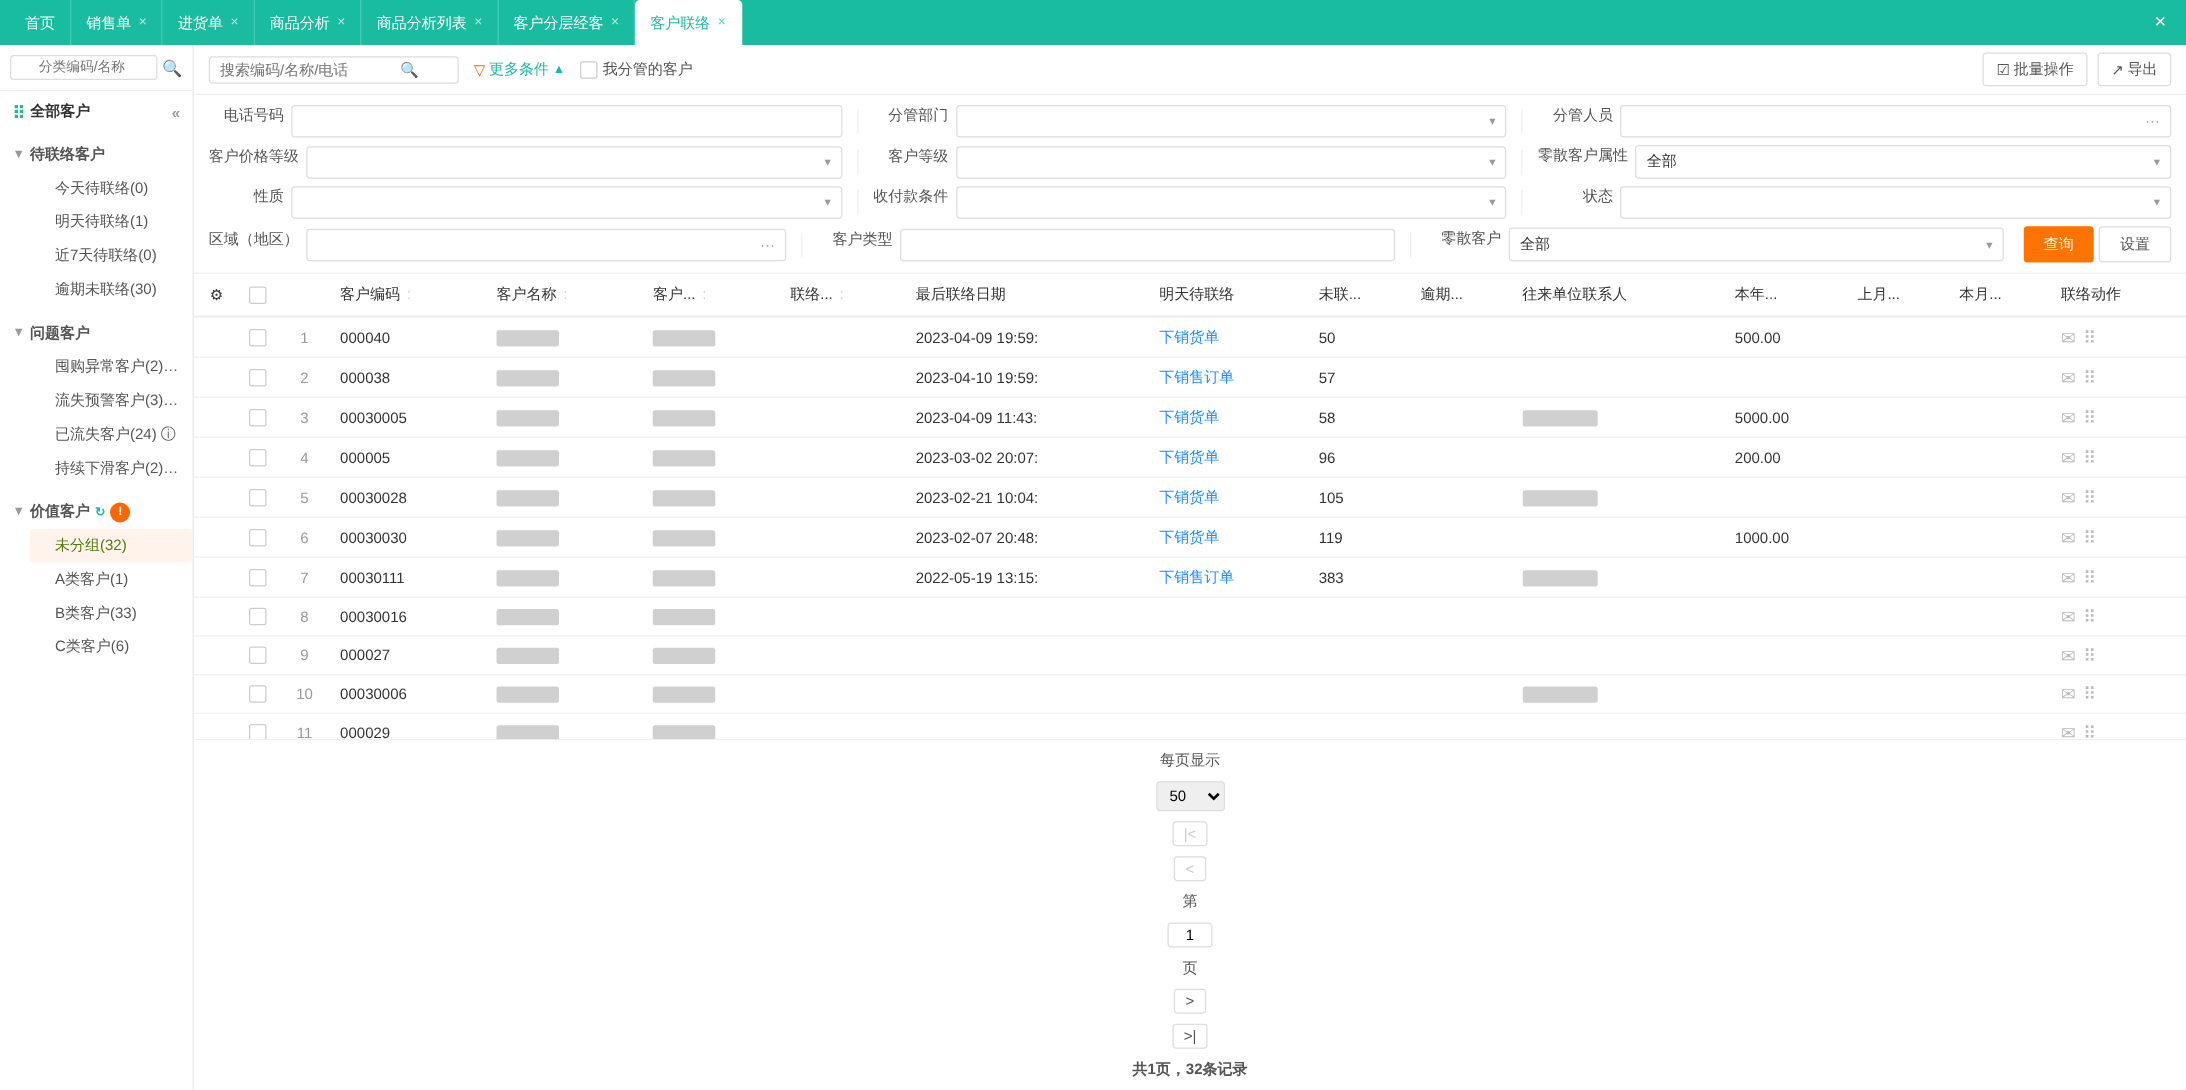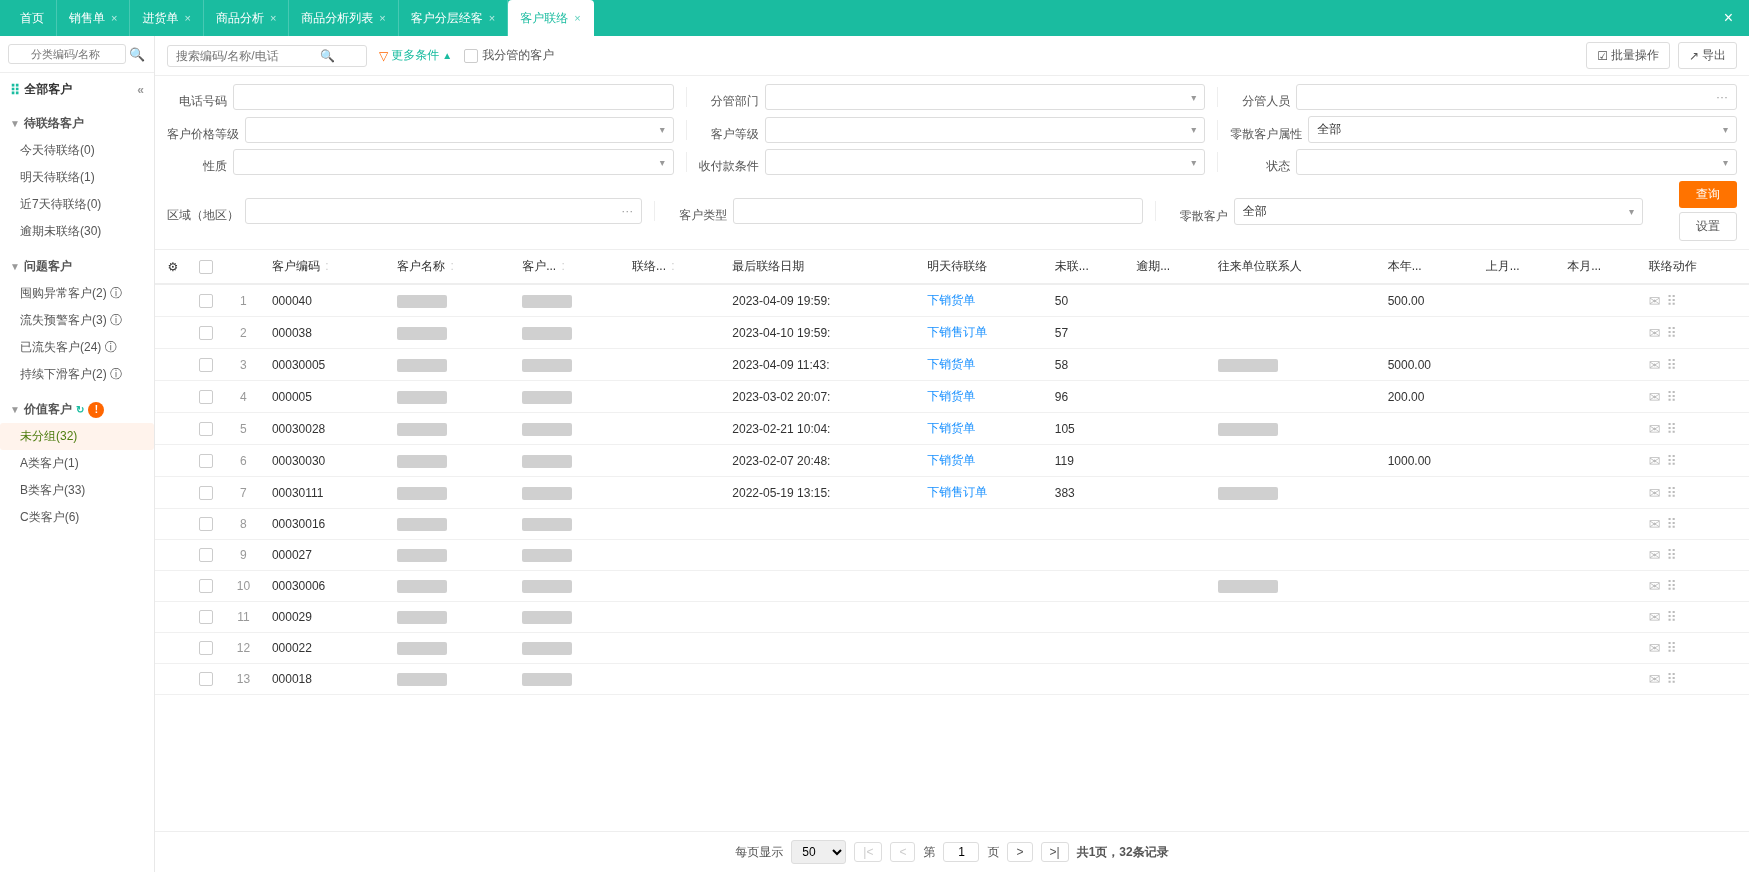--- a/index.html
+++ b/index.html
@@ -50,21 +50,21 @@
     .sidebar-header .grid-icon { color: #1abca0; font-size: 14px; }
     .sidebar-collapse { margin-left: auto; color: #999; cursor: pointer; }
     .sidebar-section { padding: 4px 0; }
     .sidebar-group-title {
       display: flex; align-items: center; padding: 5px 10px; color: #555;
       font-weight: bold; cursor: pointer; gap: 4px;
     }
     .sidebar-group-title .arrow { color: #999; font-size: 10px; }
     .sidebar-item {
       padding: 5px 10px 5px 20px; color: #555; cursor: pointer;
-      white-space: nowrap; overflow: hidden; text-overflow: ellipsis;
+      white-space: nowrap; overflow: hidden; text-overflow: ellipsis; margin-left: 24px;
     }
     .sidebar-item.active { background: #fff3ec; color: #4d7c0f; border-radius: 3px; }
 
     
     .content-area { flex: 1; display: flex; flex-direction: column; overflow: hidden; }
 
     
     .filter-bar {
       background: #fff; padding: 6px 12px; border-bottom: 1px solid #eee;
       display: flex; align-items: center; gap: 12px; justify-content: space-between;
@@ -91,21 +91,21 @@
 
     
     .extended-filter {
       background: #fff; padding: 8px 12px; border-bottom: 1px solid #eee;
     }
     .filter-row {
       display: flex; align-items: center; gap: 12px; margin-bottom: 6px;
     }
     .filter-row:last-child { margin-bottom: 0; }
     .filter-field {
-      display: flex; align-items: flex-end; gap: 6px; flex: 1;
+      display: flex; align-items: flex-start; gap: 6px; flex: 1;
     }
     .filter-label { color: #555; white-space: nowrap; min-width: 60px; text-align: right; }
     .filter-input {
       flex: 1; border: 1px solid #ddd; border-radius: 3px; padding: 4px 8px;
       outline: none; font-size: 12px; color: #333; min-height: 26px;
     }
     .filter-select {
       flex: 1; display: flex; align-items: center; border: 1px solid #ddd;
       border-radius: 3px; padding: 4px 8px; cursor: pointer; min-height: 26px;
       justify-content: space-between; color: #333;
@@ -134,23 +134,23 @@
     tbody tr { border-bottom: 1px solid #f0f0f0; }
     tbody td { padding: 7px 6px; color: #333; white-space: nowrap; }
     tbody td.col-check { text-align: center; }
     tbody td.col-num { text-align: center; color: #999; }
     .link-text { color: #1890ff; cursor: pointer; text-decoration: none; }
     .action-icons { display: flex; gap: 6px; align-items: center; }
     .action-icon { color: #bbb; cursor: pointer; font-size: 14px; }
 
     
     .pagination {
-      display: flex; align-items: center; justify-content: center;
+      display: flex; align-items: center; justify-content: flex-start;
       padding: 8px 16px; background: #fff; border-top: 1px solid #eee;
-      gap: 8px; color: #555;
+      gap: 8px; color: #555; flex-direction: column;
     }
     .pagination-select {
       border: 1px solid #ddd; border-radius: 3px; padding: 3px 6px; font-size: 12px;
     }
     .page-btn {
       border: 1px solid #ddd; border-radius: 3px; padding: 2px 8px;
       cursor: pointer; background: #fff; font-size: 12px; color: #555;
     }
     .page-btn.disabled { color: #ccc; cursor: default; }
     .page-input {
@@ -393,21 +393,21 @@
           <input type="text" class="filter-input" value="" style="">
         </div>
         <div class="filter-divider"></div>
         <div class="filter-field">
           <span class="filter-label">零散客户</span>
           <div class="filter-select">
             <span>全部</span>
             <span class="down-arrow">▾</span>
           </div>
         </div>
-        <div style="display:flex;flex-direction:column;gap:4px;margin-left:24px;">
+        <div style="display:flex;flex-direction:row;gap:4px;margin-left:4px;">
           <button class="btn-query">查询</button>
           <button class="btn-reset">设置</button>
         </div>
       </div>
     </div>
 
     <div class="table-wrapper">
       <table>
         <thead>
           <tr>

